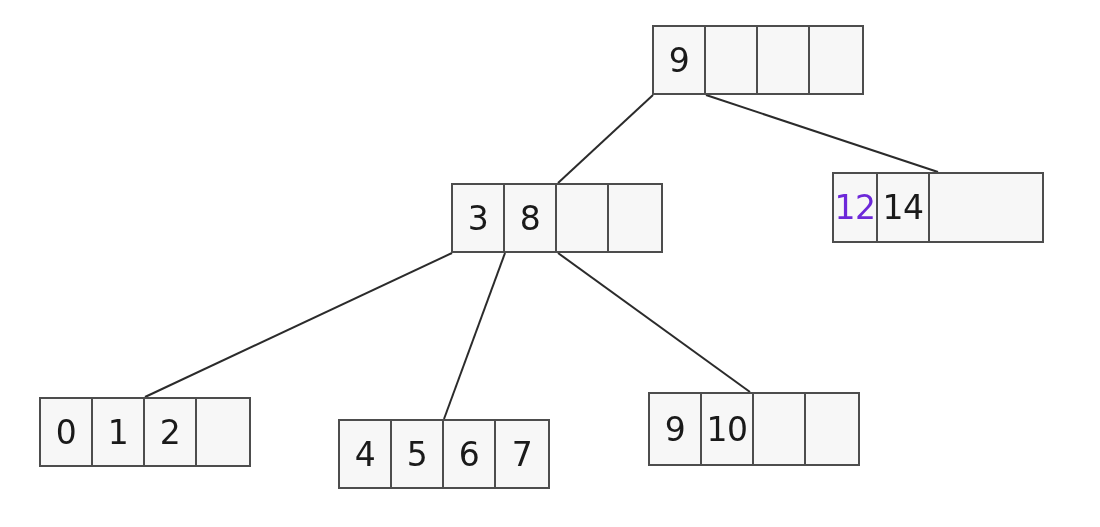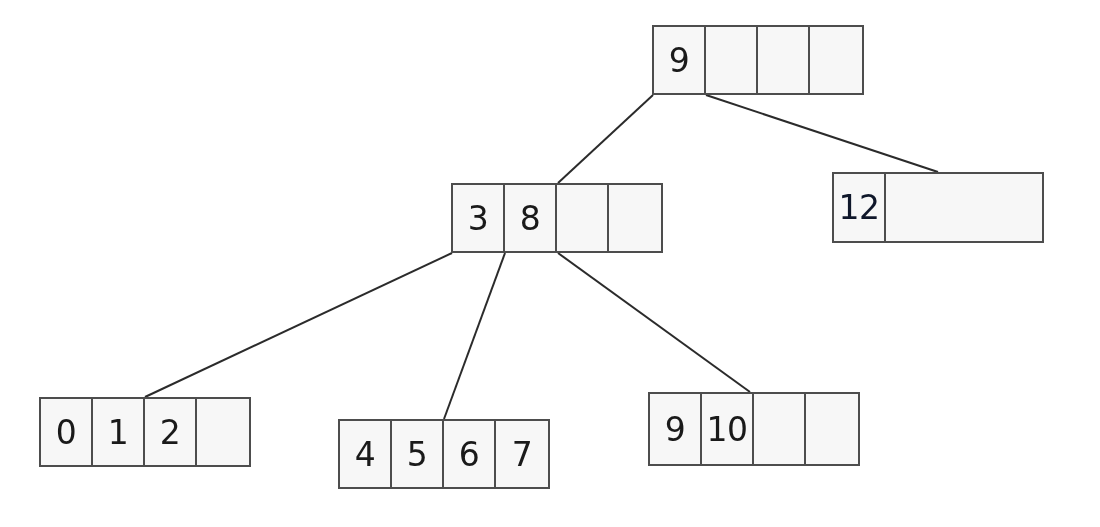--- a/index.html
+++ b/index.html
@@ -71,21 +71,22 @@
         <div class="btree-cell empty-cell" style="width: 52px; color: transparent;"></div>
         <div class="btree-cell empty-cell" style="width: 52px; color: transparent;"></div>
       </div>
       <div class="btree-node" style="left: 451px; top: 183px; width: 212px; height: 70px; border-color: rgb(77, 77, 77); background: rgb(247, 247, 247);">
         <div class="btree-cell" style="width: 52px; color: rgb(26, 26, 26);">3</div>
         <div class="btree-cell" style="width: 52px; color: rgb(26, 26, 26);">8</div>
         <div class="btree-cell empty-cell" style="width: 52px; color: transparent;"></div>
         <div class="btree-cell empty-cell" style="width: 52px; color: transparent;"></div>
       </div>
       <div class="btree-node" style="left: 832px; top: 172px; width: 212px; height: 71px; border-color: rgb(77, 77, 77); background: rgb(247, 247, 247);">
-        <div class="btree-cell" style="width: 52px; color: #0f172a;">12</div>
+        <div class="btree-cell" style="width: 44px; color: #6d28d9;">12</div>
+        <div class="btree-cell" style="width: 52px; color: rgb(26, 26, 26);">14</div>
         <div class="btree-cell empty-cell" style="width: 52px; color: transparent;"></div>
       </div>
       <div class="btree-node" style="left: 39px; top: 397px; width: 212px; height: 70px; border-color: rgb(77, 77, 77); background: rgb(247, 247, 247);">
         <div class="btree-cell" style="width: 52px; color: rgb(26, 26, 26);">0</div>
         <div class="btree-cell" style="width: 52px; color: rgb(26, 26, 26);">1</div>
         <div class="btree-cell" style="width: 52px; color: rgb(26, 26, 26);">2</div>
         <div class="btree-cell empty-cell" style="width: 52px; color: transparent;"></div>
       </div>
       <div class="btree-node" style="left: 338px; top: 419px; width: 212px; height: 70px; border-color: rgb(77, 77, 77); background: rgb(247, 247, 247);">
         <div class="btree-cell" style="width: 52px; color: rgb(26, 26, 26);">4</div>

